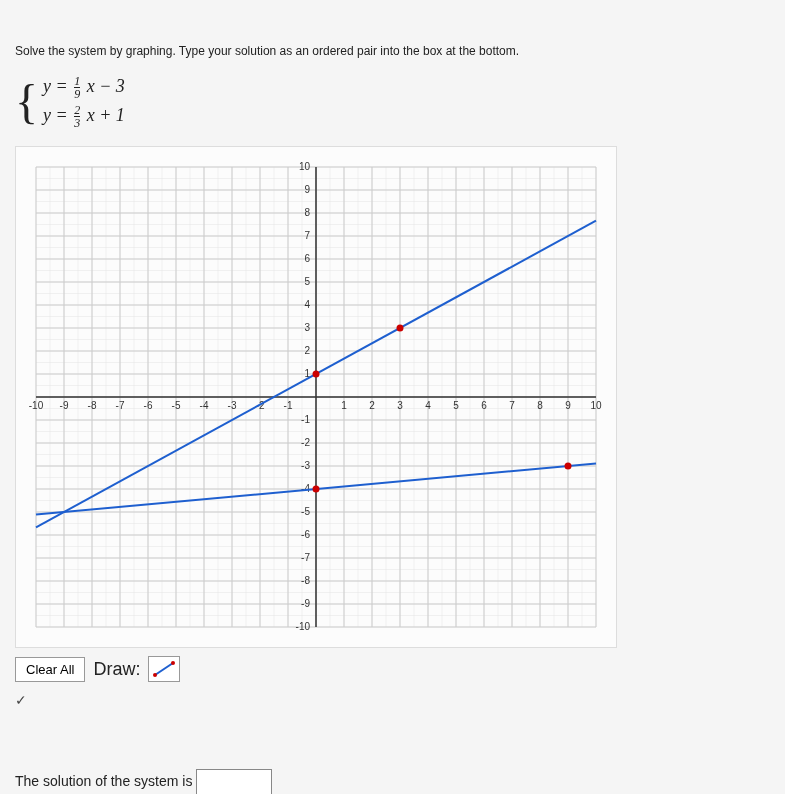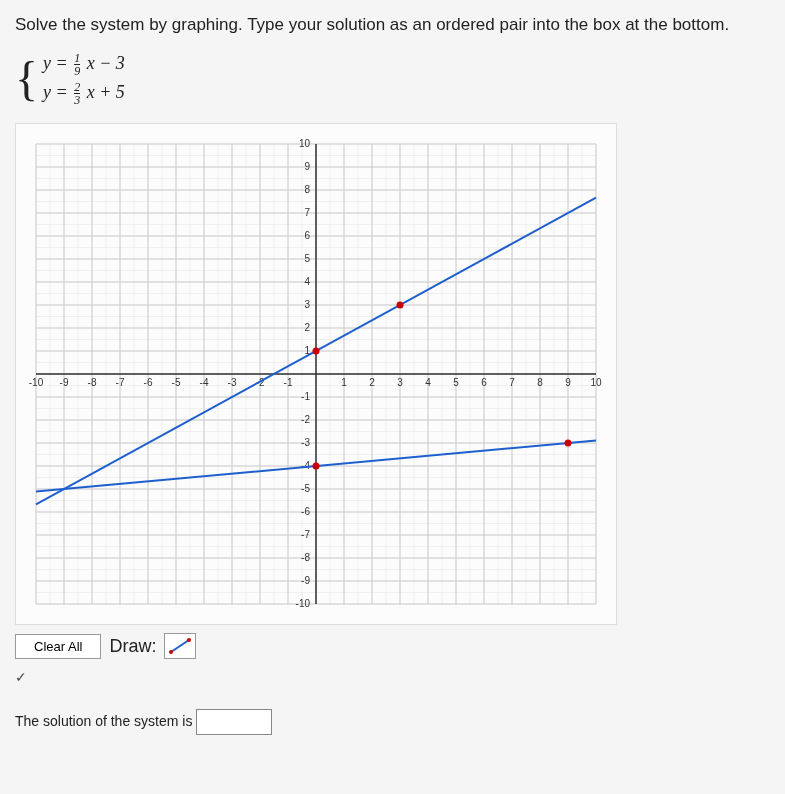--- a/index.html
+++ b/index.html
@@ -4,22 +4,23 @@
 <style>
 body {
   margin: 0;
   padding: 15px;
   font-family: Arial, sans-serif;
   background: #f5f5f5;
   width: 755px;
   color: #222;
 }
 .instruction {
-  font-size: 17px;
+  font-size: 12px;
   margin-bottom: 15px;
+  margin-top: 29px;
 }
 .system {
   font-family: 'Times New Roman', serif;
   font-size: 18px;
   margin-bottom: 15px;
   display: flex;
   align-items: center;
 }
 .brace {
   font-size: 48px;
@@ -58,21 +59,21 @@
   margin-bottom: 8px;
 }
 .toolbar {
   margin-top: 5px;
   display: flex;
   align-items: center;
 }
 .clear-btn {
   border: 1px solid #999;
   background: #fff;
-  padding: 4px 18px;
+  padding: 4px 10px;
   font-size: 13px;
   margin-right: 8px;
 }
 .draw-label {
   font-size: 18px;
   margin-right: 8px;
 }
 .line-tool {
   width: 30px;
   height: 24px;
@@ -81,21 +82,21 @@
   display: inline-flex;
   align-items: center;
   justify-content: center;
 }
 .check {
   margin-top: 10px;
   color: #444;
   font-size: 14px;
 }
 .solution-row {
-  margin-top: 24px;
+  margin-top: 61px;
   font-size: 14px;
 }
 .solution-input {
   width: 70px;
   height: 22px;
   border: 1px solid #888;
   background: #fff;
   vertical-align: middle;
 }
 </style>
@@ -108,21 +109,21 @@
   <span class="brace">{</span>
   <div class="equations">
     <div class="eq">
       <span>y</span> =
       <span class="frac"><span class="num">1</span><span class="den">9</span></span>
       <span>x − 3</span>
     </div>
     <div class="eq">
       <span>y</span> =
       <span class="frac"><span class="num">2</span><span class="den">3</span></span>
-      <span>x + 5</span>
+      <span>x + 1</span>
     </div>
   </div>
 </div>
 
 <div class="graph-area">
   <svg id="graph-svg" width="600" height="500">
       <line x1="20" y1="480" x2="20" y2="20" stroke="#e5e5e5" stroke-width="0.5"></line>
       <line x1="34" y1="480" x2="34" y2="20" stroke="#e5e5e5" stroke-width="0.5"></line>
       <line x1="48" y1="480" x2="48" y2="20" stroke="#e5e5e5" stroke-width="0.5"></line>
       <line x1="62" y1="480" x2="62" y2="20" stroke="#e5e5e5" stroke-width="0.5"></line>

